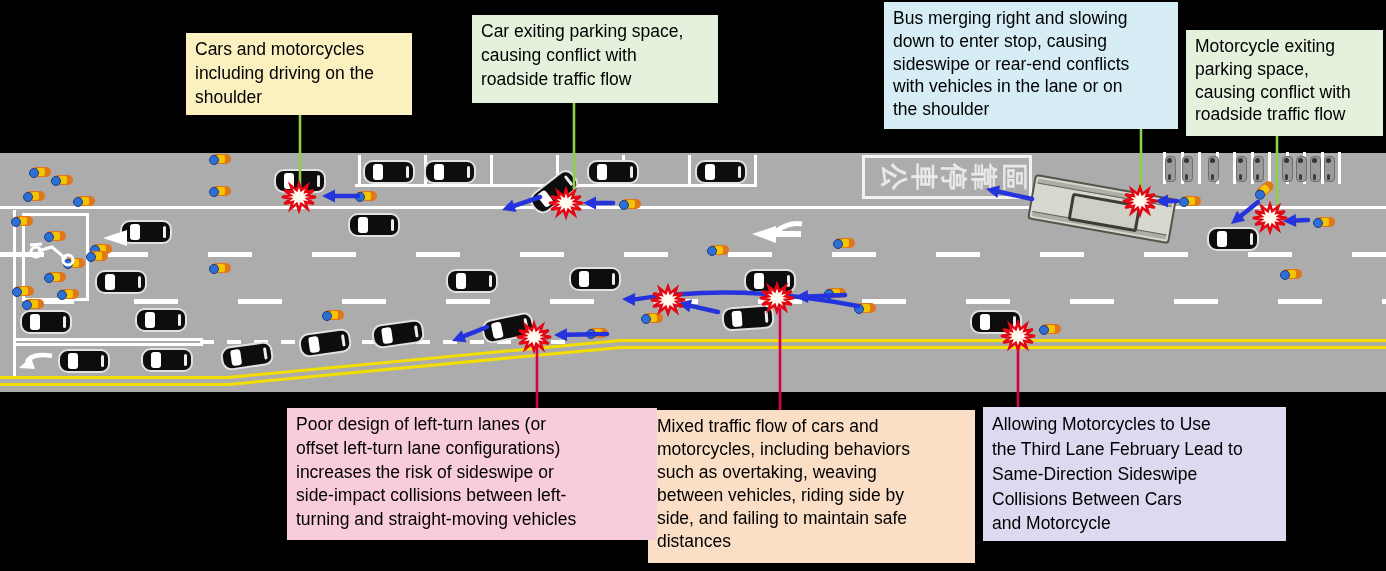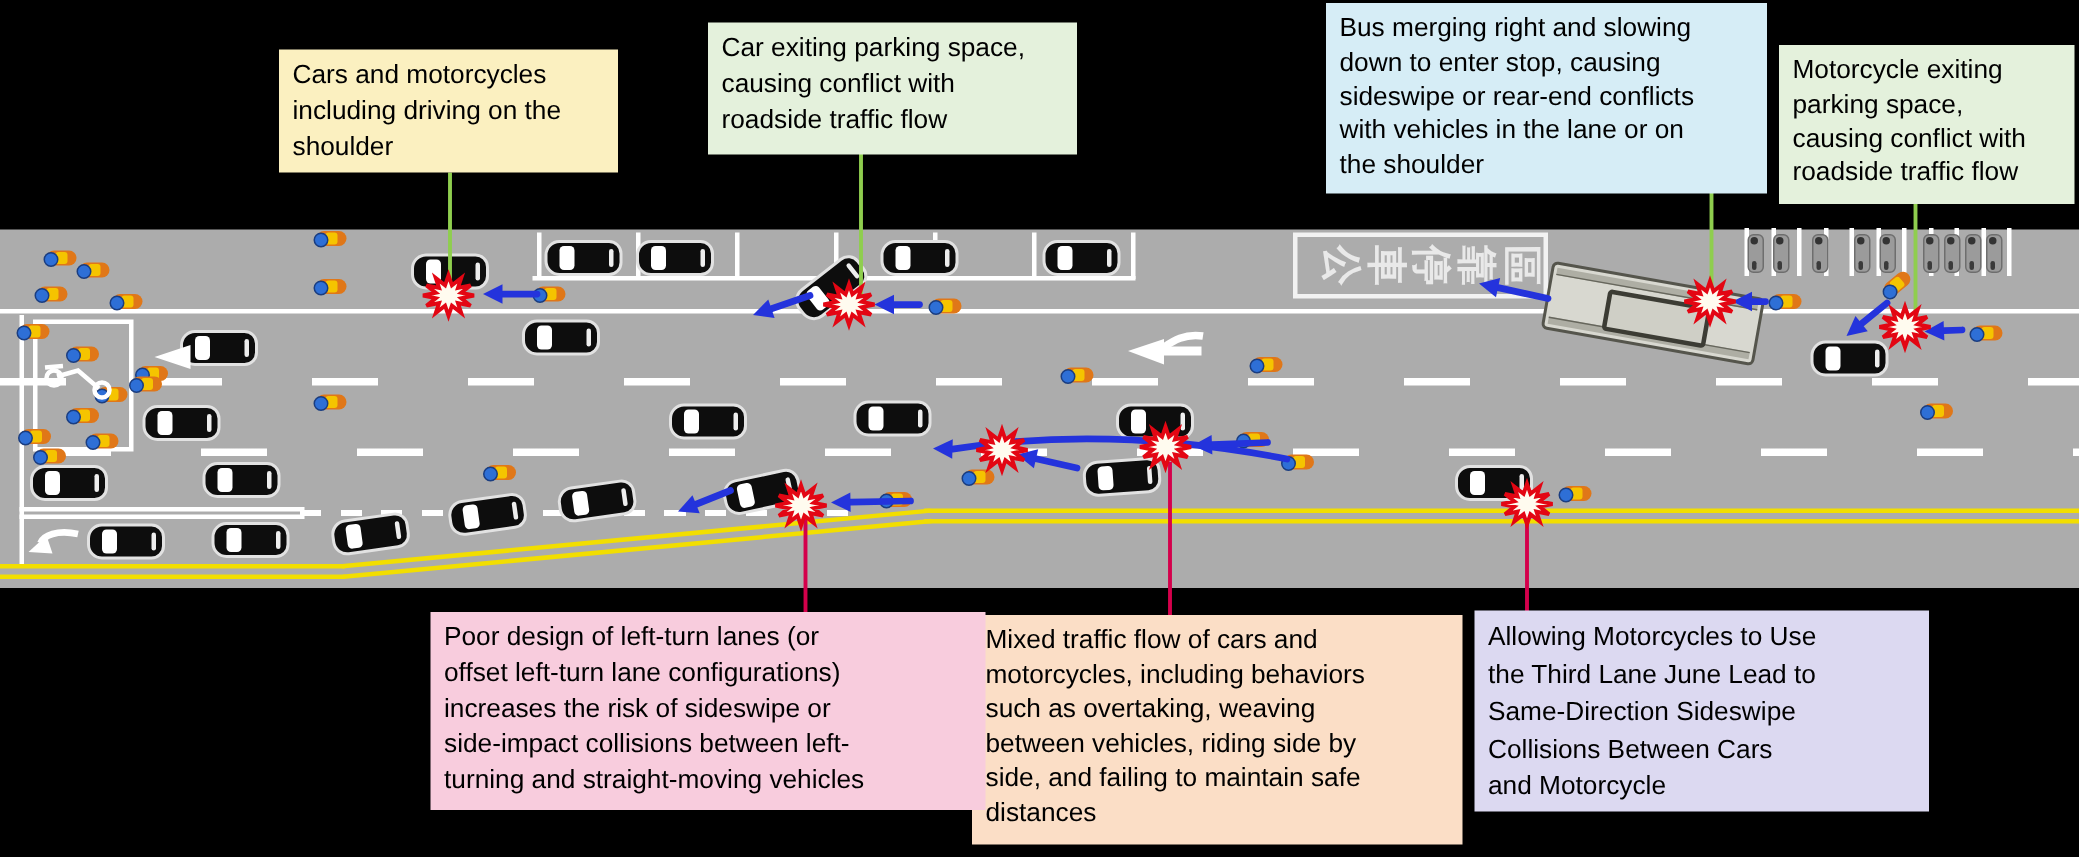--- a/index.html
+++ b/index.html
@@ -474,17 +474,17 @@
 such as overtaking, weaving
 between vehicles, riding side by
 side, and failing to maintain safe
 distances</div>
   <div class="callout" style="left: 287px; top: 408px; width: 370px; height: 132px; background: rgb(248, 204, 221);">Poor design of left-turn lanes (or
 offset left-turn lane configurations)
 increases the risk of sideswipe or
 side-impact collisions between left-
 turning and straight-moving vehicles</div>
   <div class="callout" style="left: 983px; top: 407px; width: 303px; height: 134px; line-height: 1.42; background: rgb(220, 217, 241);">Allowing Motorcycles to Use
-the Third Lane June Lead to
+the Third Lane February Lead to
 Same-Direction Sideswipe
 Collisions Between Cars
 and Motorcycle</div>
 </div>
 
 </body></html>

